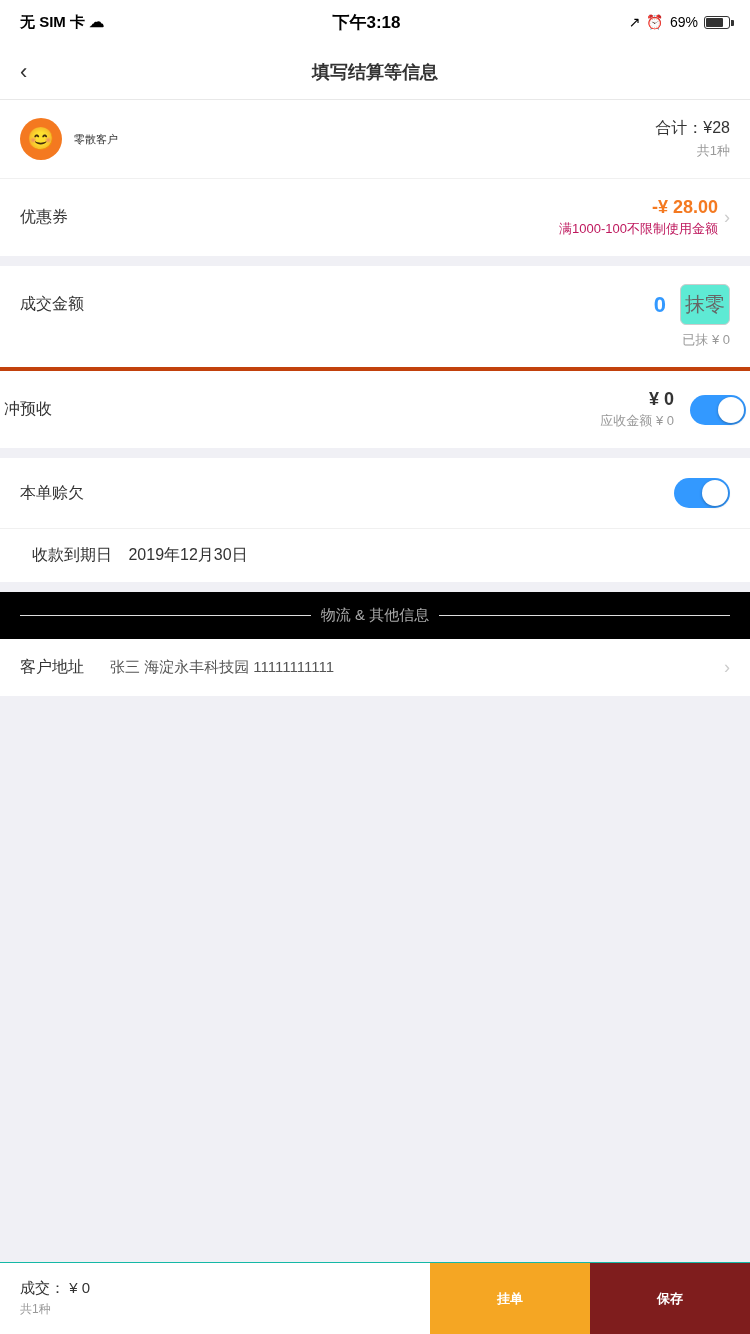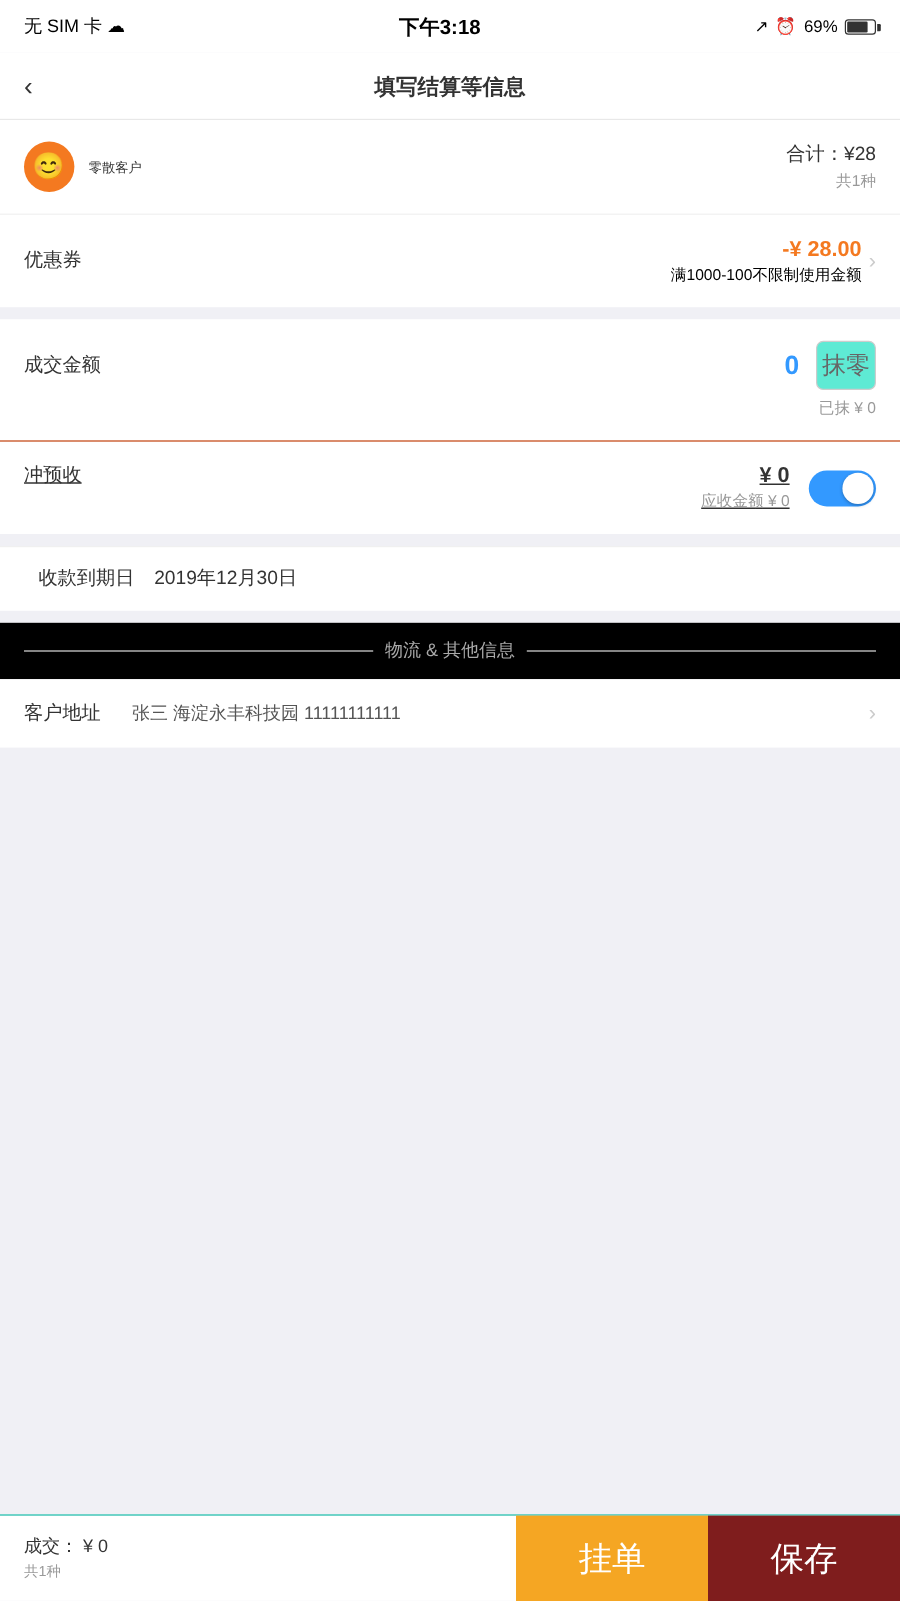--- a/index.html
+++ b/index.html
@@ -17,21 +17,21 @@
     .status-bar {
       background: #fff;
       height: 44px;
       display: flex;
       align-items: center;
       justify-content: space-between;
       padding: 0 20px;
       font-size: 15px;
       font-weight: 500;
     }
-    .status-left { display: flex; align-items: flex-start; gap: 8px; }
+    .status-left { display: flex; align-items: flex-start; gap: 8px; font-weight: bold; }
     .status-center { font-size: 17px; font-weight: 600; }
     .status-right { display: flex; align-items: center; gap: 6px; font-size: 14px; }
     .battery-icon {
       width: 26px; height: 13px; border: 1.5px solid #333; border-radius: 3px; position: relative; display: inline-block;
     }
     .battery-icon::after {
       content: ''; position: absolute; right: -5px; top: 3px;
       width: 3px; height: 6px; background: #333; border-radius: 0 1px 1px 0;
     }
     .battery-fill {
@@ -132,32 +132,32 @@
     .coupon-value-block {
       text-align: right;
     }
     .coupon-discount {
       font-size: 18px;
       font-weight: 600;
       color: #f47920;
     }
     .coupon-desc {
       font-size: 13px;
-      color: #000000;
+      color: #be185d;
       margin-top: 2px;
     }
     .chevron-right {
       color: #ccc;
       font-size: 18px;
     }
 
     
     .transaction-row {
       padding: 18px 20px;
-      border-bottom: 1px solid #c2410c;
+      border-bottom: 4px solid #c2410c;
     }
     .transaction-top {
       display: flex;
       align-items: center;
       justify-content: space-between;
     }
     .row-label {
       font-size: 16px;
       color: #333;
     }
@@ -182,24 +182,24 @@
     }
     .transaction-sub {
       margin-top: 6px;
       font-size: 13px;
       color: #999;
       text-align: right;
     }
 
     
     .prepay-row {
-      padding: 18px 20px;
-      display: flex;
-      justify-content: space-between;
-      text-decoration: underline;
+      padding: 18px 4px;
+      display: flex;
+      align-items: center;
+      justify-content: space-between;
     }
     .prepay-right {
       display: flex;
       align-items: center;
       gap: 16px;
     }
     .prepay-values {
       text-align: right;
     }
     .prepay-amount {
@@ -313,23 +313,23 @@
       font-size: 12px;
       color: #999;
       margin-top: 3px;
     }
     .bottom-btn {
       height: 72px;
       width: 160px;
       display: flex;
       align-items: center;
       justify-content: center;
-      font-size: 28px;
+      font-size: 13px;
       color: #fff;
-      font-weight: 400;
+      font-weight: 700;
       cursor: pointer;
     }
     .btn-pending { background: #f5a623; }
     .btn-save { background: #7f1d1d; }
   </style>
 </head>
 <body>
 
 <div class="status-bar">
   <div class="status-left">
@@ -399,20 +399,26 @@
           <div class="prepay-sub">应收金额 ¥ 0</div>
         </div>
         <div class="toggle">
           <div class="toggle-thumb"></div>
         </div>
       </div>
     </div>
   </div>
 
   <div class="white-section">
+    <div class="credit-row">
+      <span class="row-label">本单赊欠</span>
+      <div class="toggle">
+        <div class="toggle-thumb"></div>
+      </div>
+    </div>
     <div class="due-date-row">
       <span>收款到期日</span>
       <span>2019年12月30日</span>
     </div>
   </div>
 
   <div class="logistics-divider">
     <div class="divider-line"></div>
     <span class="divider-text">物流 &amp; 其他信息</span>
     <div class="divider-line"></div>

